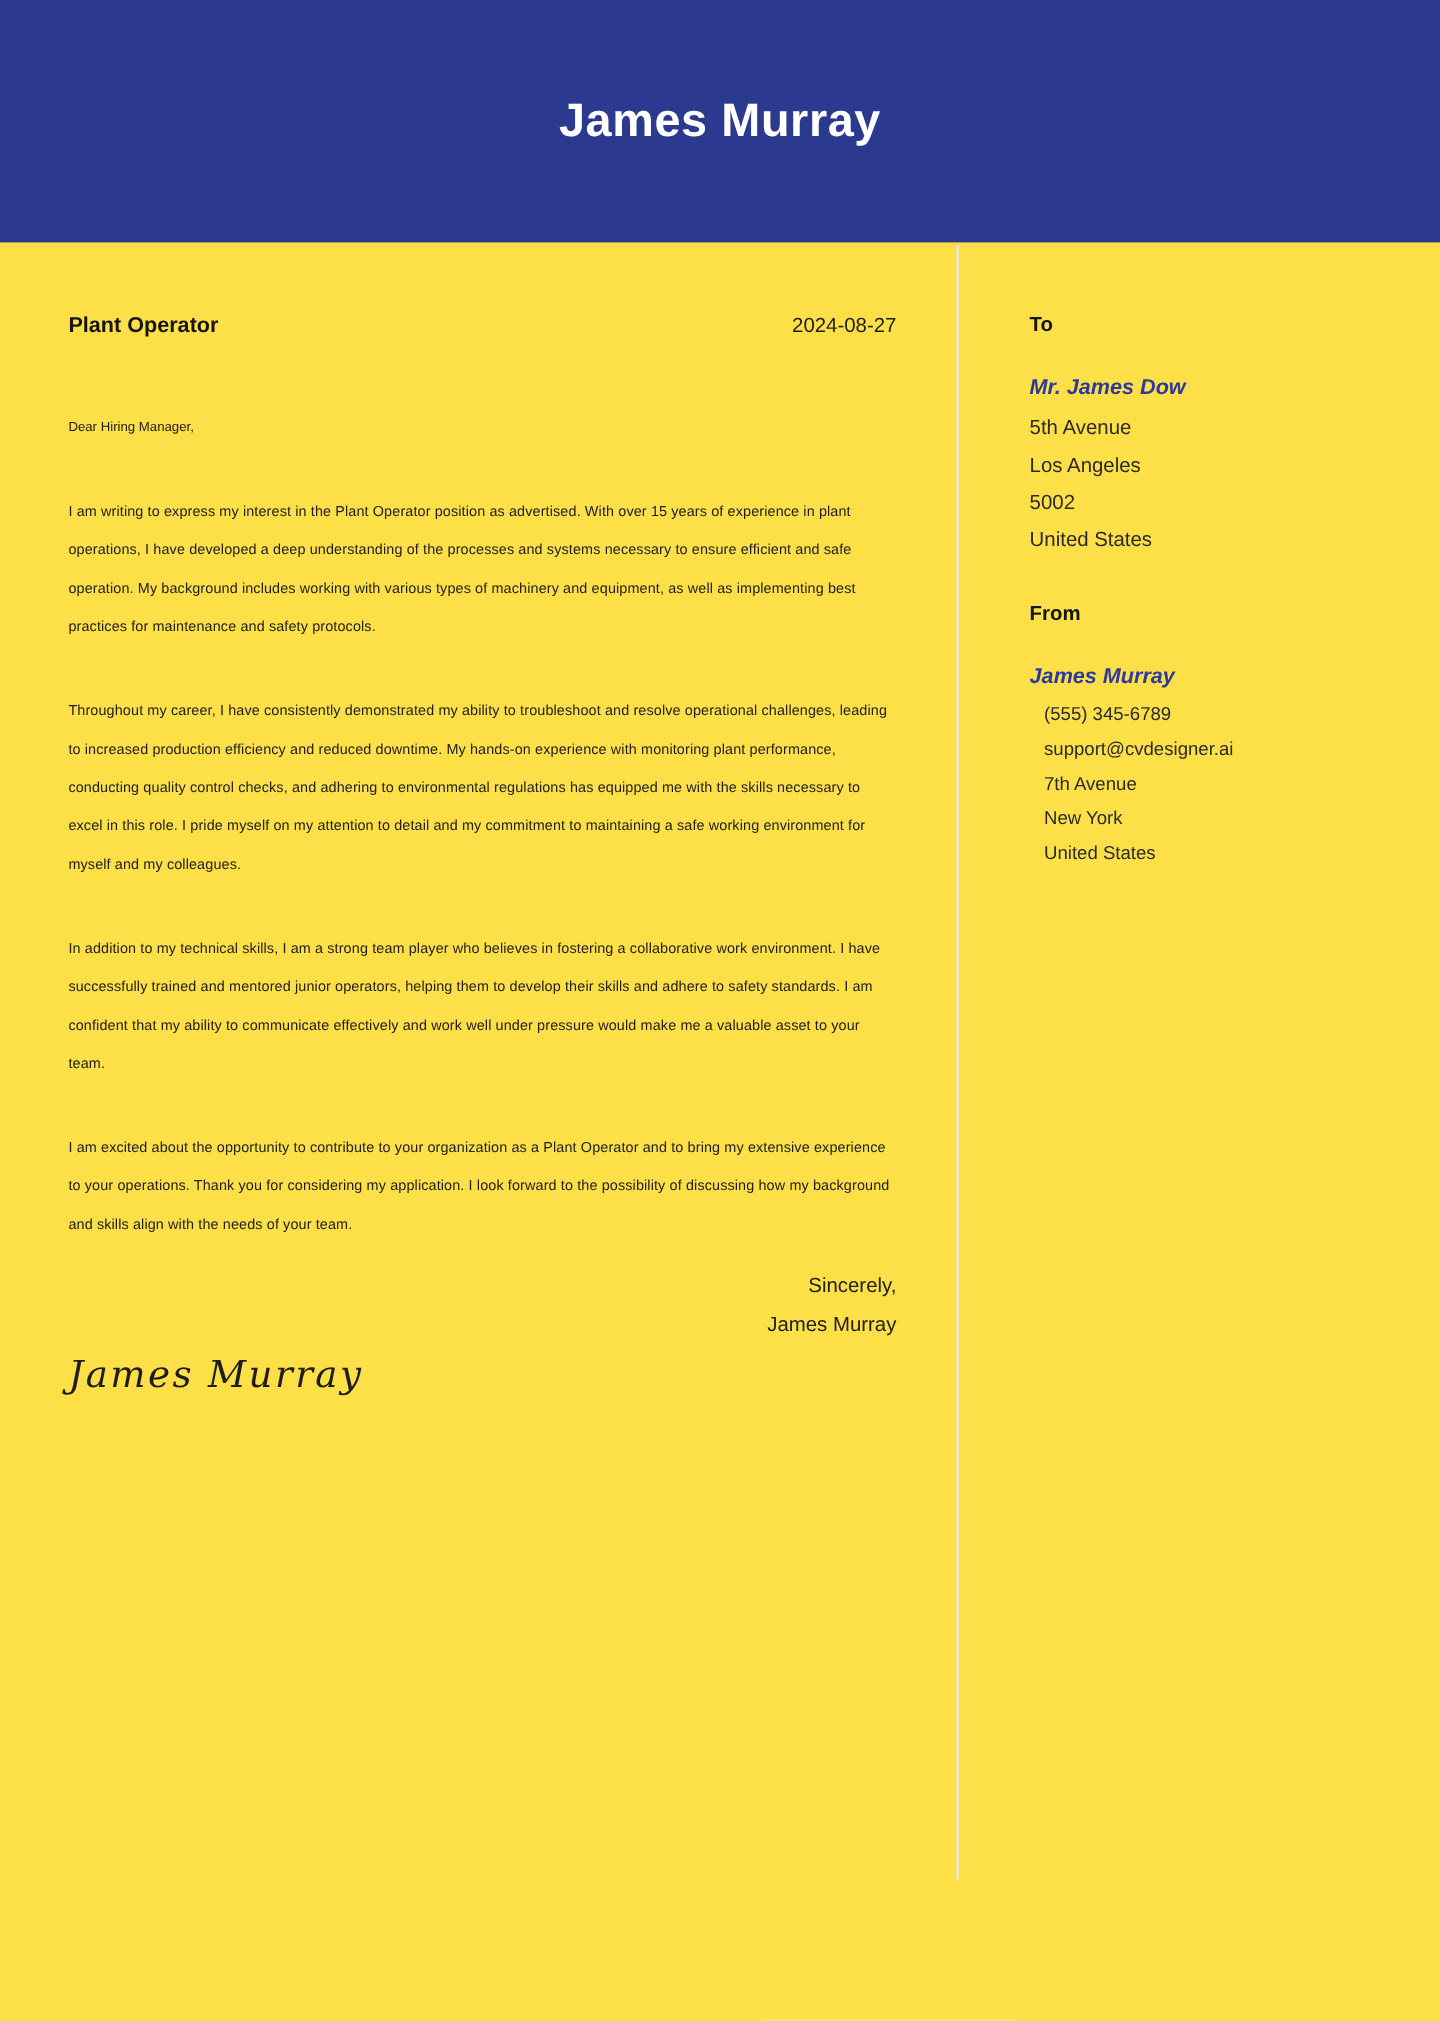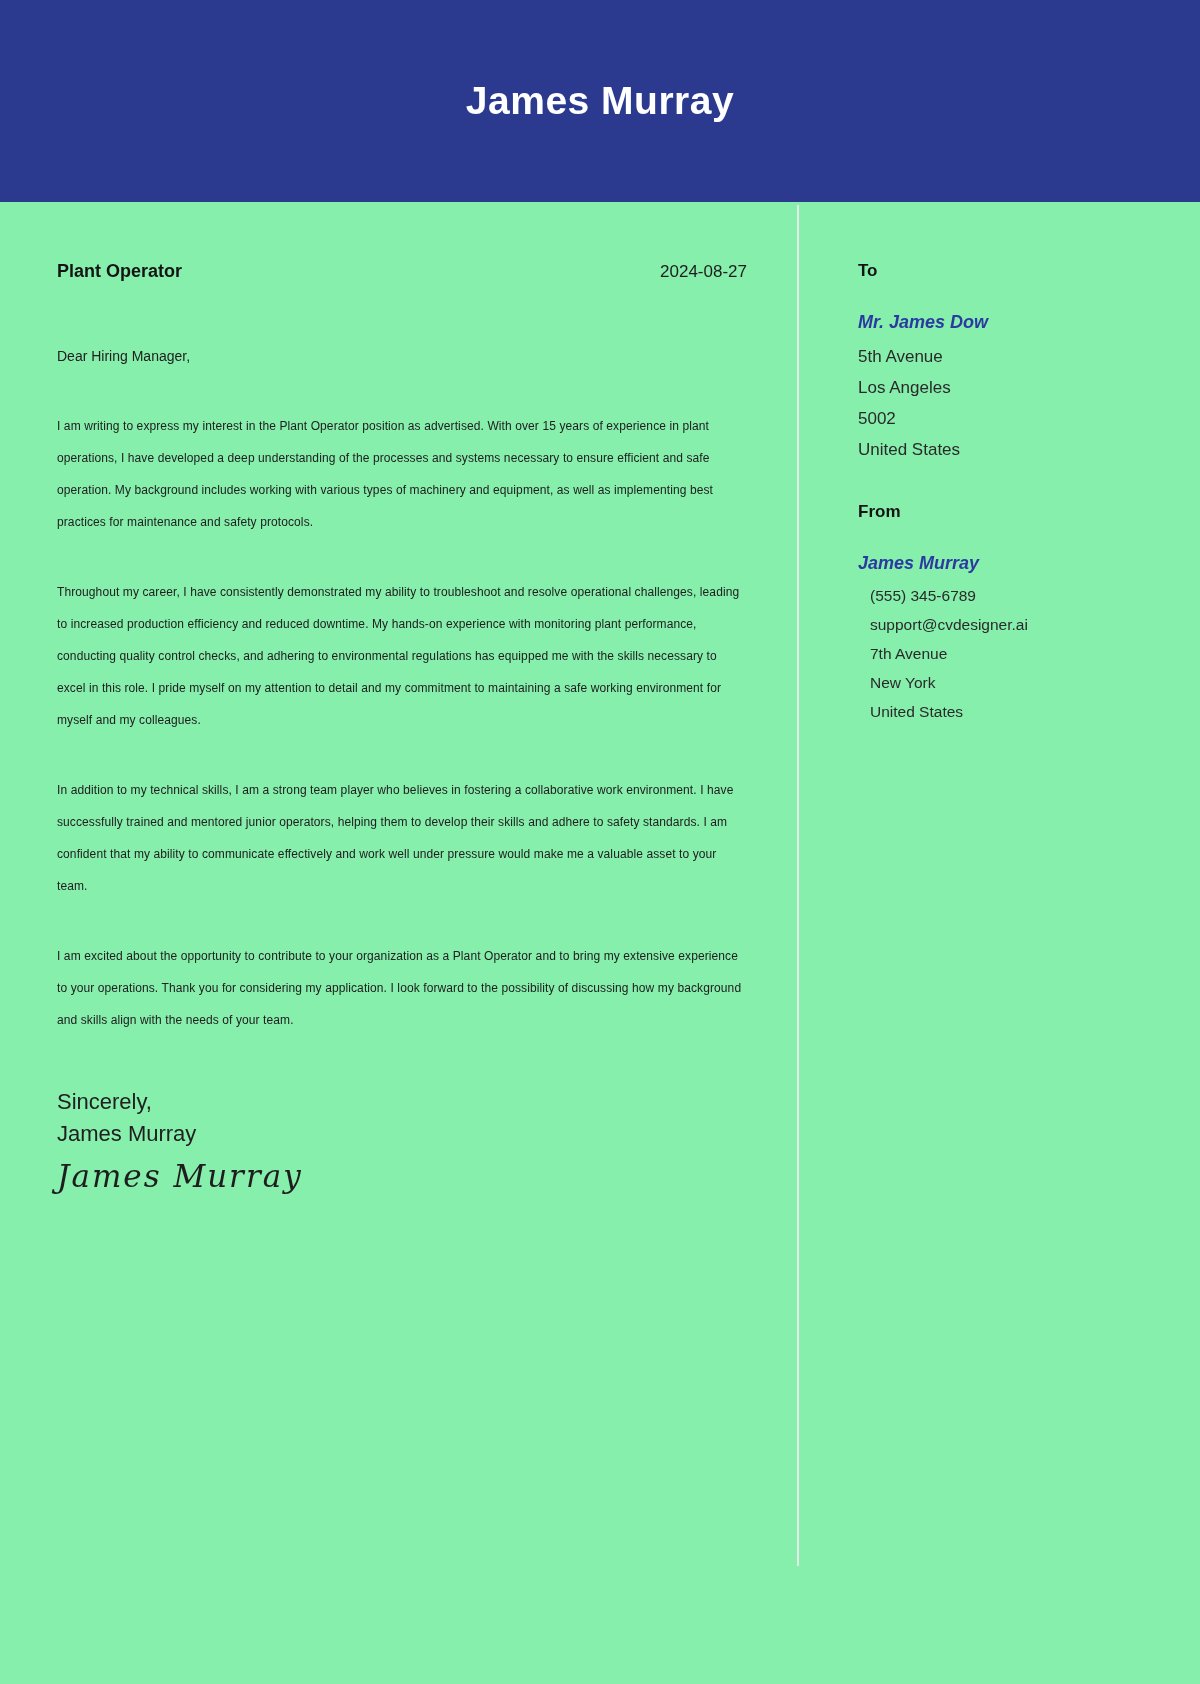--- a/index.html
+++ b/index.html
@@ -5,21 +5,21 @@
   * { margin: 0; padding: 0; box-sizing: border-box; }
   html, body { background: #ffffff; }
   body {
     width: 1200px;
     height: 1684px;
     font-family: "Liberation Sans", sans-serif;
     color: #202020;
     position: relative;
     overflow: hidden;
   }
-  .page { width: 1200px; height: 1684px; background: #86efac; }
+  .page { width: 1200px; height: 1684px; background: #fde047; }
 
   
   .band {
     height: 202px;
     background: #2b3a8f;
     display: flex;
     align-items: center;
     justify-content: center;
   }
   .band h1 {
@@ -51,36 +51,37 @@
     display: flex;
     justify-content: space-between;
     align-items: baseline;
     line-height: 24px;
   }
   .job-title { font-size: 18px; font-weight: bold; color: #141414; }
   .date { font-size: 17px; color: #1d1d1d; }
 
   .salutation {
     margin-top: 56px;
-    font-size: 14px;
+    font-size: 11px;
     line-height: 32px;
     color: #202020;
   }
   .para {
     margin-top: 38px;
     font-size: 12px;
     line-height: 32px;
     color: #202020;
     letter-spacing: 0.1px;
   }
   .closing-block {
-    margin-top: 50px;
-    font-size: 22px;
+    margin-top: 20px;
+    font-size: 17px;
     line-height: 32px;
     color: #202020;
+    text-align: right;
   }
   .signature {
     margin-top: 8px;
     font-family: "DejaVu Serif", serif;
     font-style: italic;
     font-size: 31px;
     color: #1e1e1e;
     letter-spacing: 2px;
   }
 

